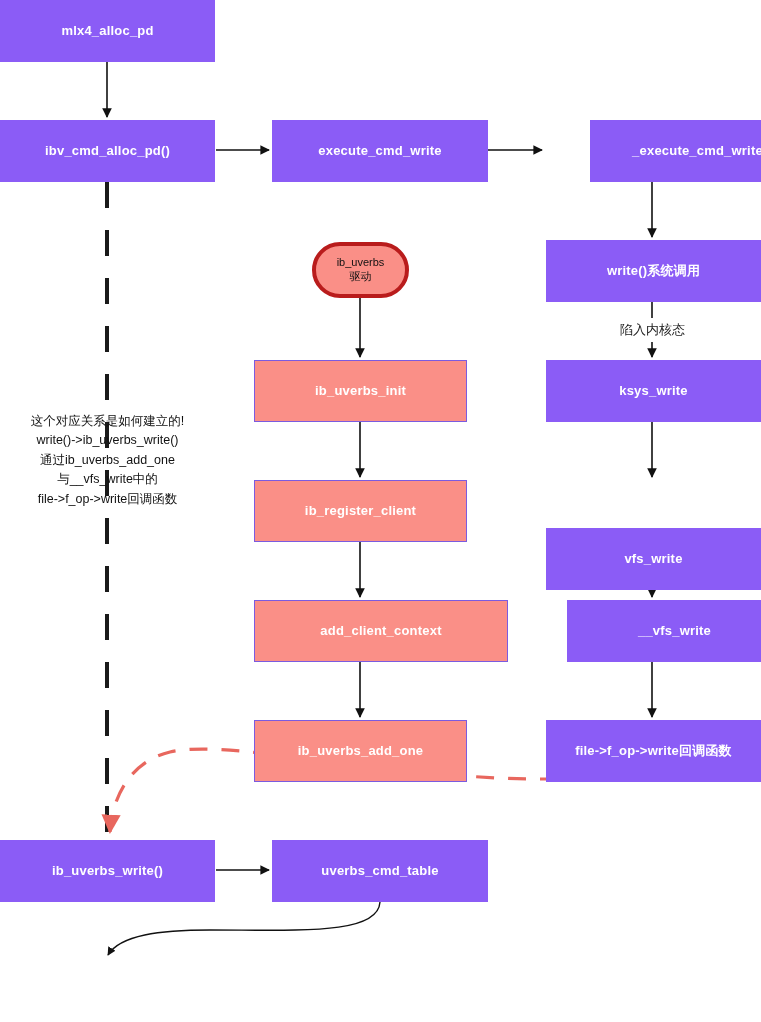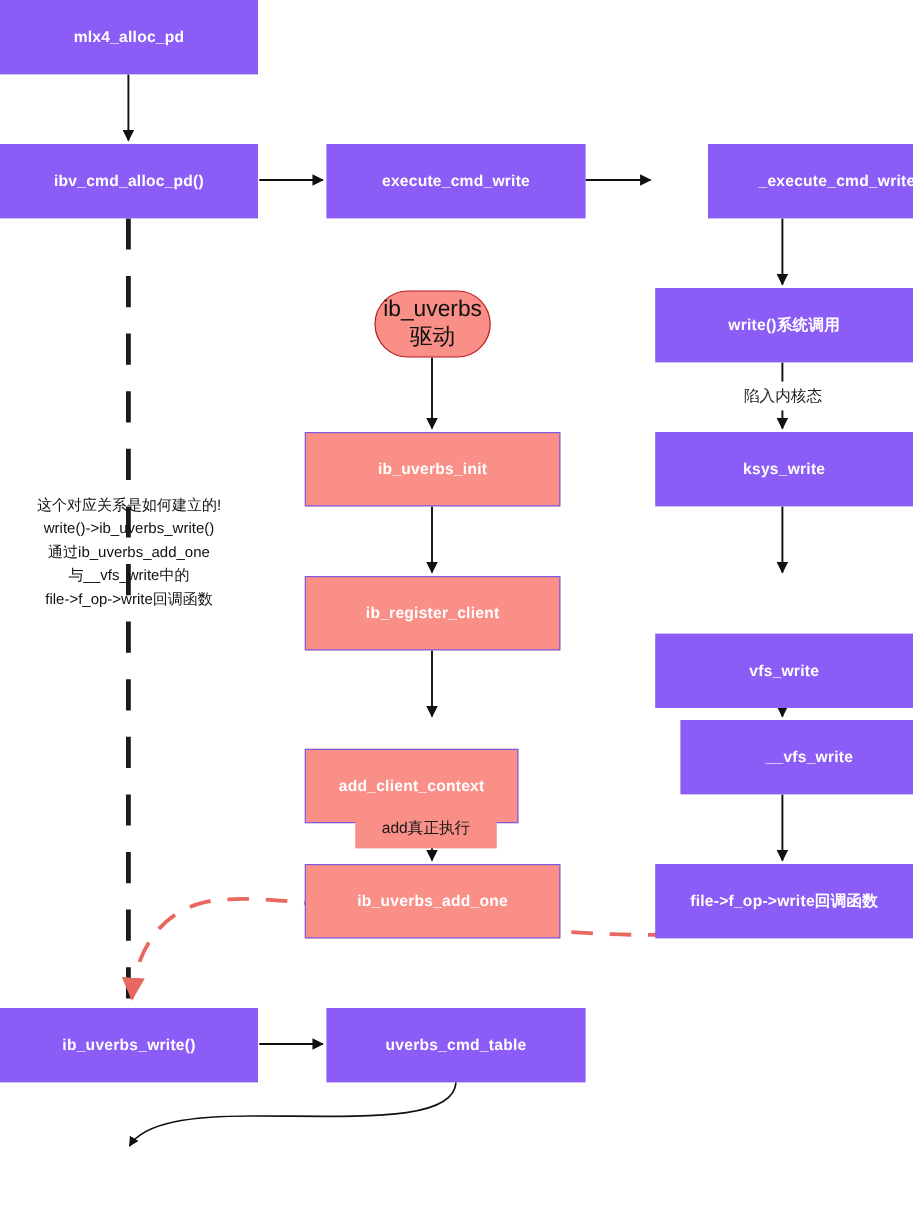--- a/index.html
+++ b/index.html
@@ -45,25 +45,25 @@
   .node.salmon {
     background: #FA8F87;
     border: 1px solid #7B5BE0;
     color: #ffffff;
     font-weight: bold;
     font-size: 13px;
     letter-spacing: 0.2px;
   }
   .node.rounded {
     background: #FA8F87;
-    border: 1px solid #b91c1c;
+    border: 4px solid #b91c1c;
     border-radius: 28px;
     color: #111111;
     font-weight: normal;
-    font-size: 19px;
+    font-size: 11px;
   }
   .edge-label {
     position: absolute;
     box-sizing: border-box;
     display: flex;
     align-items: center;
     justify-content: center;
     text-align: center;
     font-size: 13px;
     color: #1a1a1a;
@@ -151,27 +151,24 @@
   </div>
 
   <div class="node salmon" style="left:254px; top:360px; width:213px; height:62px;">
     <span>ib_uverbs_init</span>
   </div>
 
   <div class="node salmon" style="left:254px; top:480px; width:213px; height:62px;">
     <span>ib_register_client</span>
   </div>
 
-  <div class="node salmon" style="left:254px; top:624px; width:178px; height:62px;">
+  <div class="node salmon" style="left:254px; top:600px; width:254px; height:62px;">
     <span>add_client_context</span>
   </div>
 
-  <div class="edge-label boxed" style="left:296px; top:673px; width:118px; height:34px;">
-    <span>add真正执行</span>
-  </div>
 
   <div class="node salmon" style="left:254px; top:720px; width:213px; height:62px;">
     <span>ib_uverbs_add_one</span>
   </div>
 
   <div class="node purple" style="left:272px; top:840px; width:216px; height:62px;">
     <span>uverbs_cmd_table</span>
   </div>
 
   <div class="node purple" style="left:546px; top:120px; width:215px; height:62px;margin-left:44px;">

